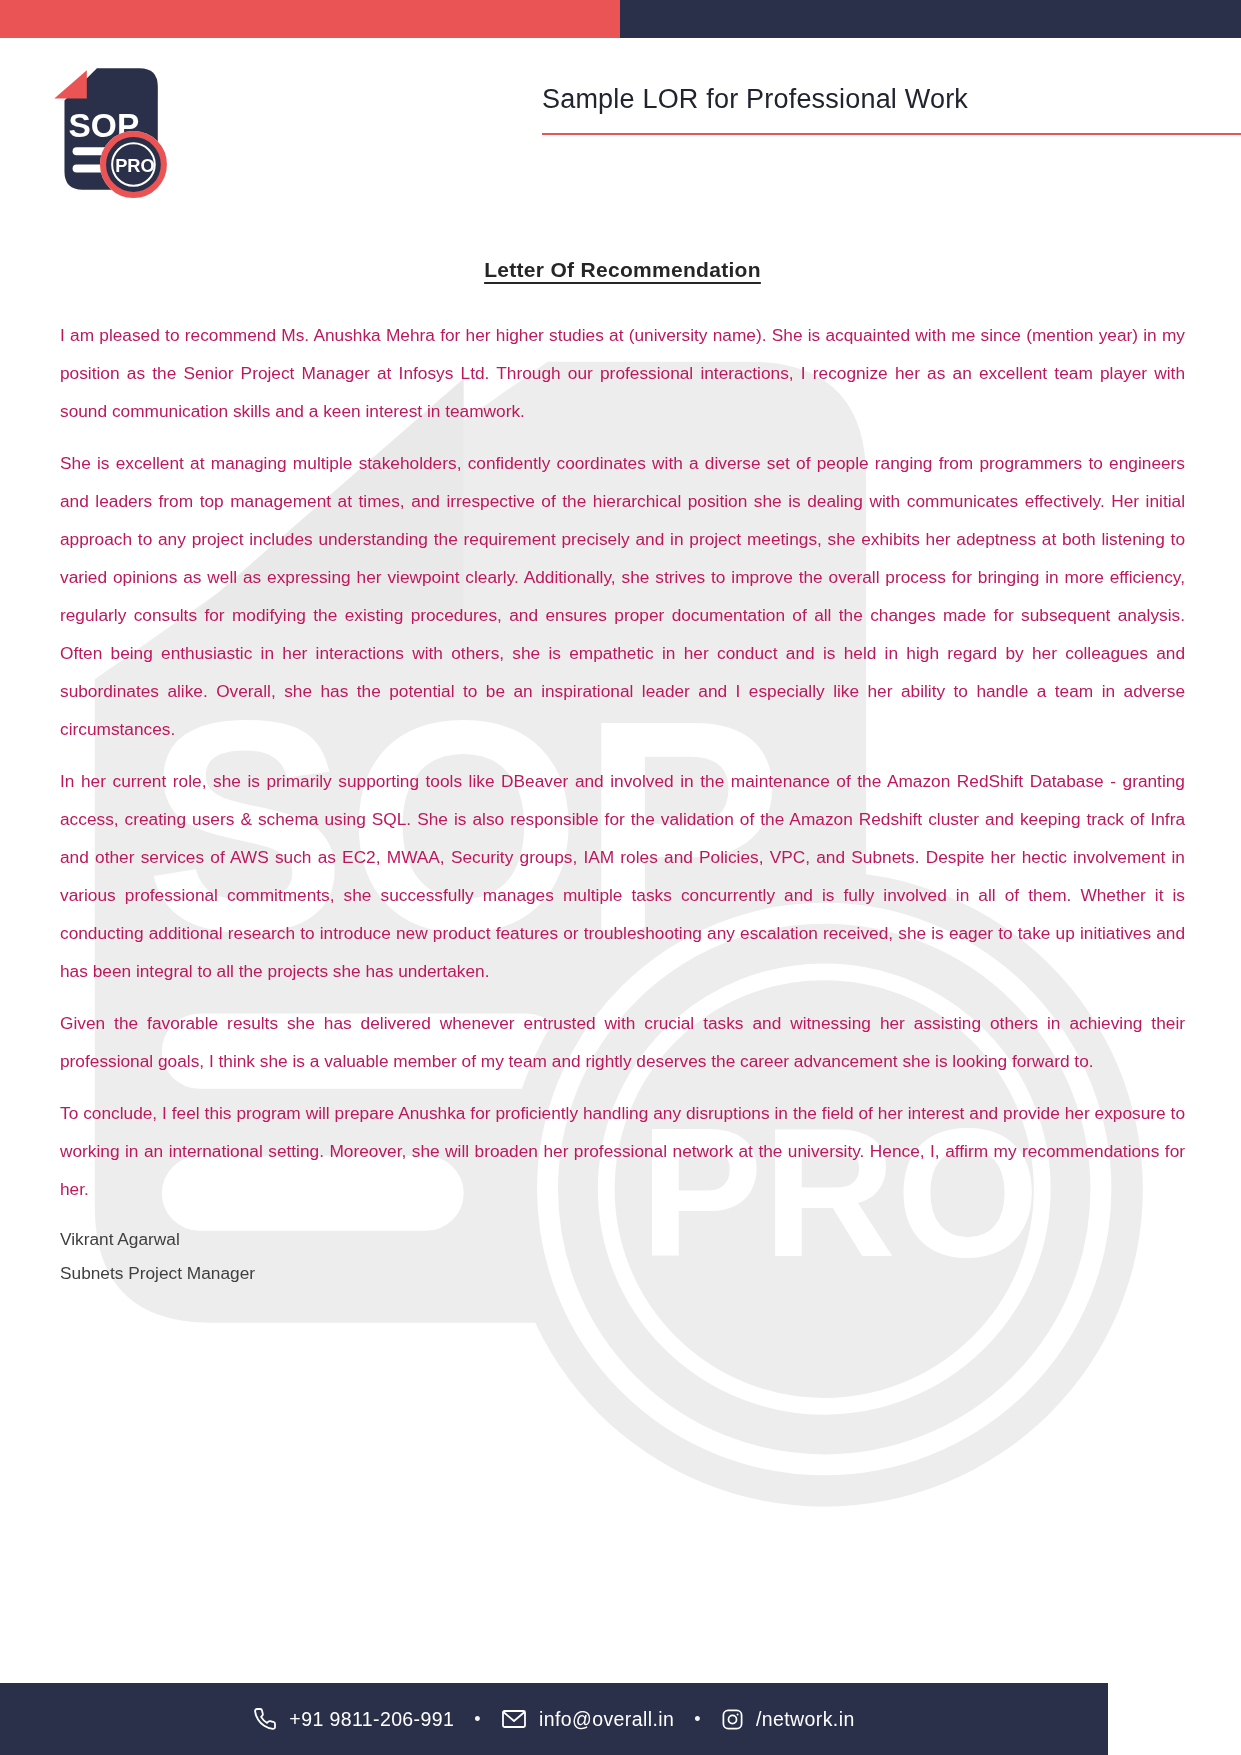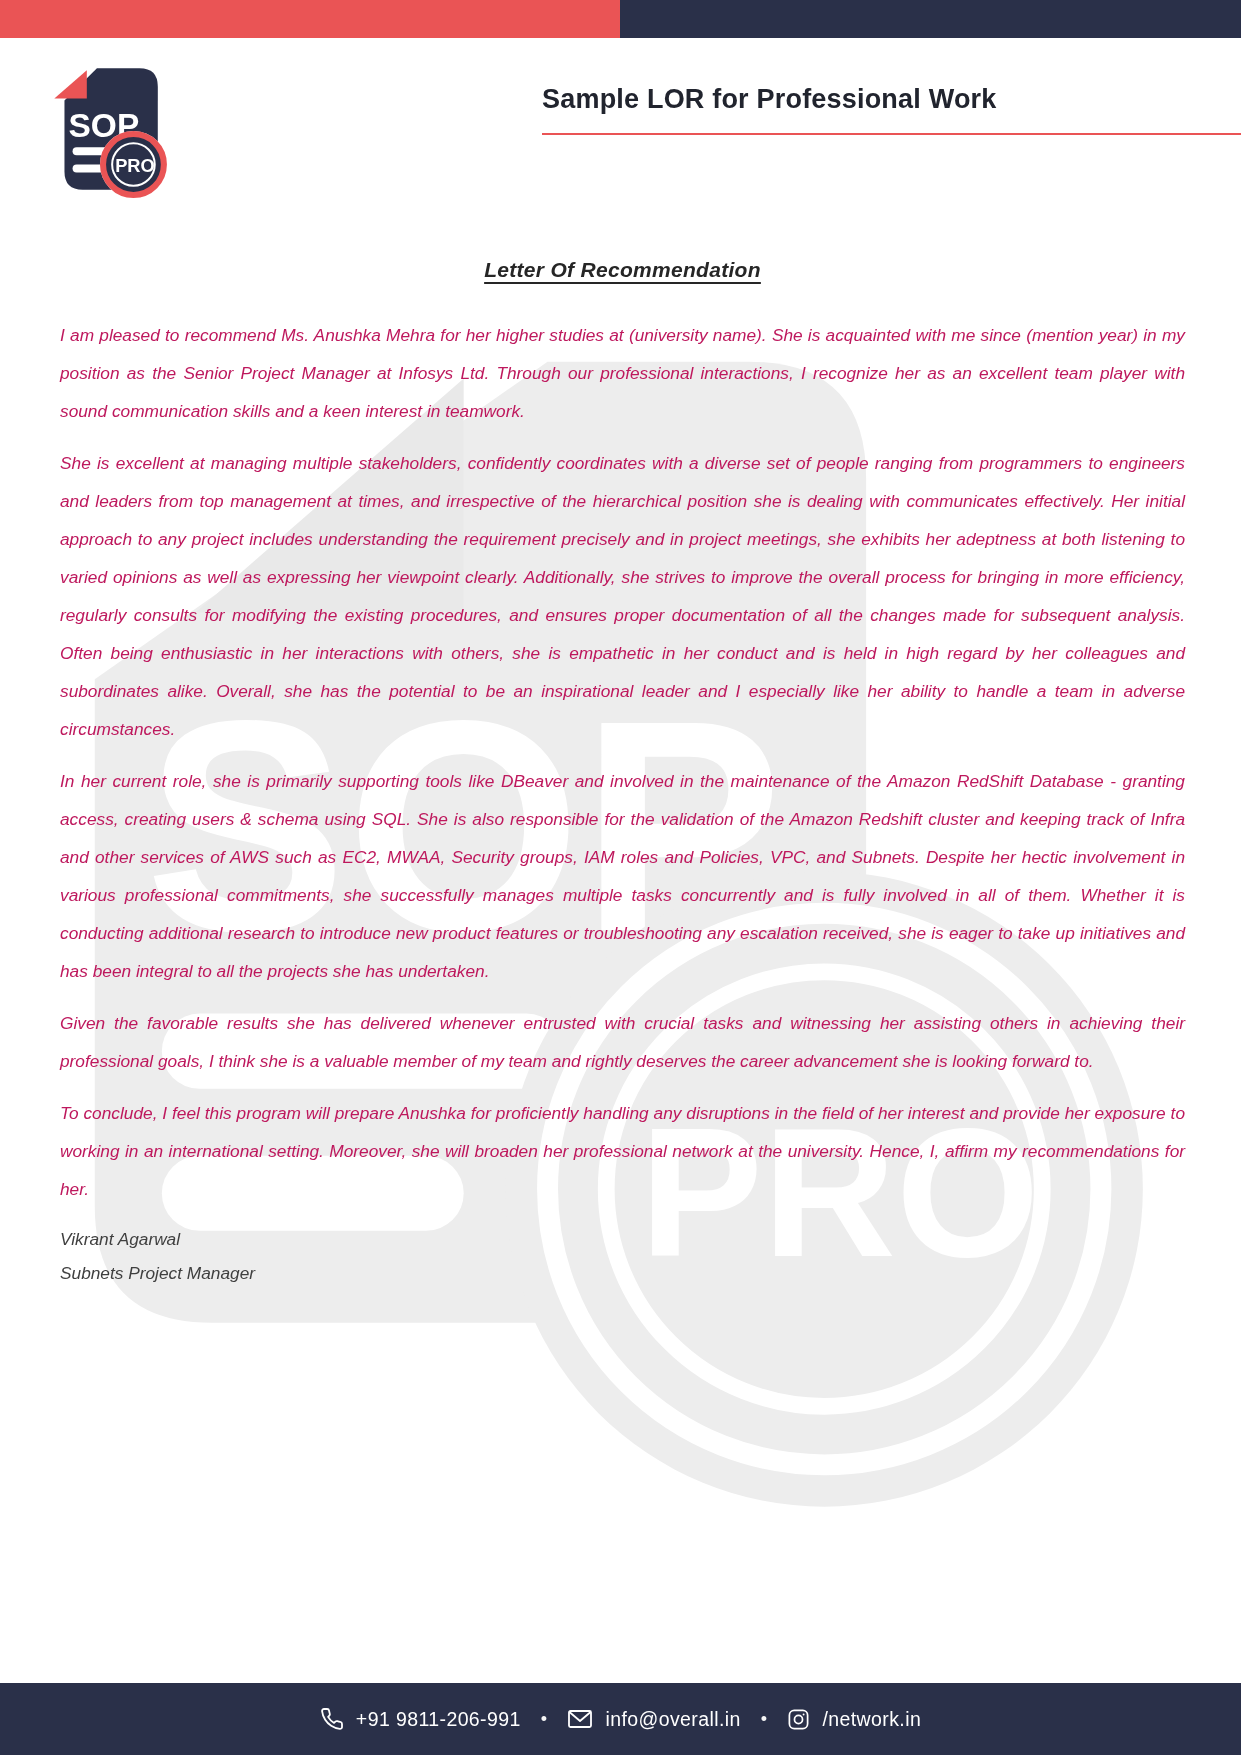--- a/index.html
+++ b/index.html
@@ -14,31 +14,31 @@
 
   
   .topbar{position:absolute;top:0;left:0;width:1241px;height:38px;display:flex;}
   .topbar .seg-red{width:620px;height:100%;background:var(--red);}
   .topbar .seg-navy{flex:1;height:100%;background:var(--navy);}
 
   
   .logo-wrap{position:absolute;left:36px;top:58px;width:132px;height:142px;}
   .header-title{
     position:absolute;left:542px;top:84px;width:699px;
-    font-size:27px;font-weight:bold;color:#21242e;
+    font-size:27px;font-weight:normal;color:#21242e;
     letter-spacing:.2px;
     padding-bottom:18px;
     border-bottom:2px solid var(--red);
   }
 
   
   .watermark{position:absolute;left:78px;top:345px;width:1090px;height:1170px;z-index:0;pointer-events:none;}
 
   
-  .letter{position:absolute;left:60px;right:56px;top:258px;z-index:1;font-style:italic;}
+  .letter{position:absolute;left:60px;right:56px;top:258px;z-index:1;}
   .letter-heading{
     text-align:center;
     font-size:21px;font-weight:bold;color:#262626;
     text-decoration:underline;
     text-underline-offset:5px;
     margin:0 0 34px 0;
     letter-spacing:.3px;
   }
   .letter p.para{
     margin:0 0 14px 0;
@@ -46,21 +46,21 @@
     text-align:justify;
     color:#be185d;
   }
   .signature{}
   .signature div{
     font-size:17.3px;line-height:34px;color:#3f3f3f;
   }
 
   
   .footer{
-    position:absolute;left:0;bottom:0;width:1241px;height:72px;
+    position:absolute;left:0;bottom:0;width:1108px;height:72px;
     background:var(--navy);
     display:flex;align-items:center;justify-content:center;
     gap:16px;color:#ffffff;z-index:2;
     font-size:19.5px;letter-spacing:.4px;
   }
   .footer .item{display:flex;align-items:center;gap:12px;cursor:pointer;}
   .footer .dot{font-size:18px;opacity:.95;margin:0 4px;}
   .footer svg{display:block;}
 
   :root{--red:#EA5455;--navy:#2A3049;}

